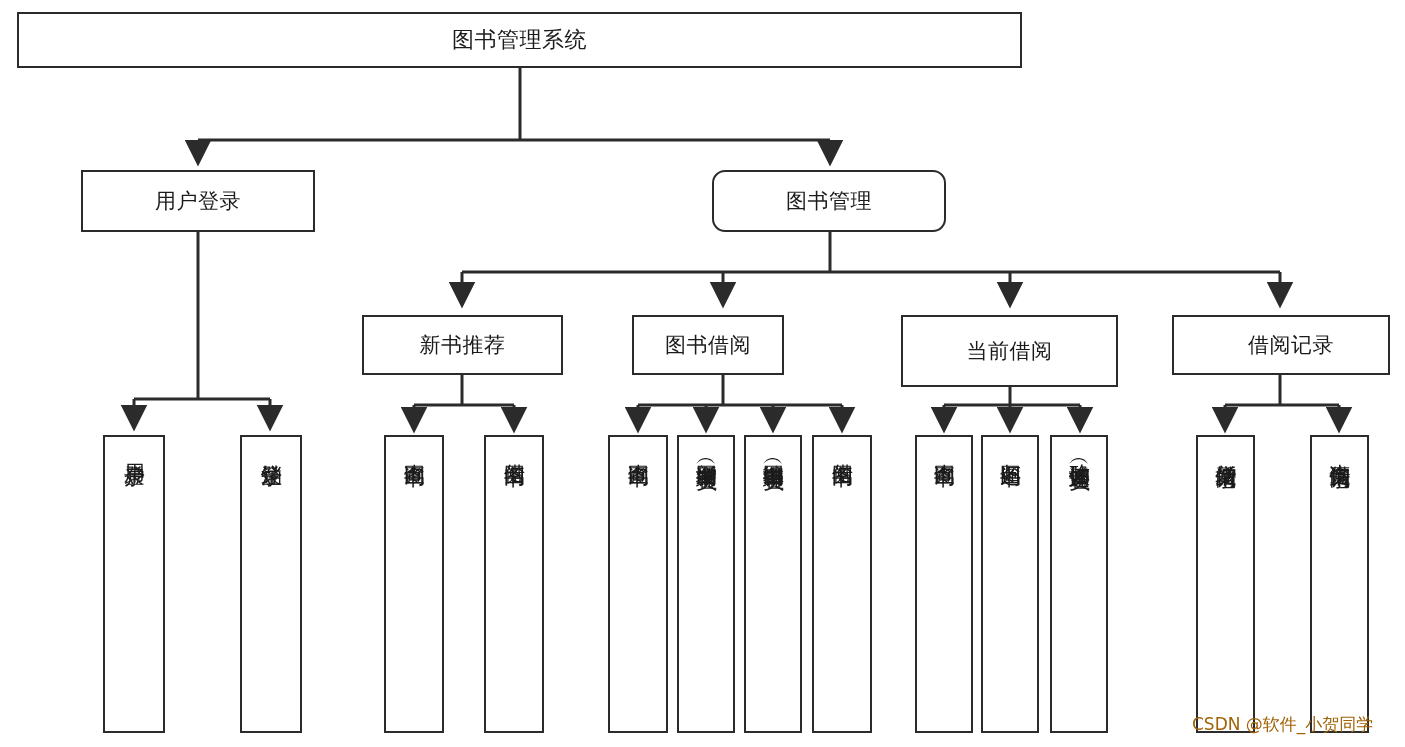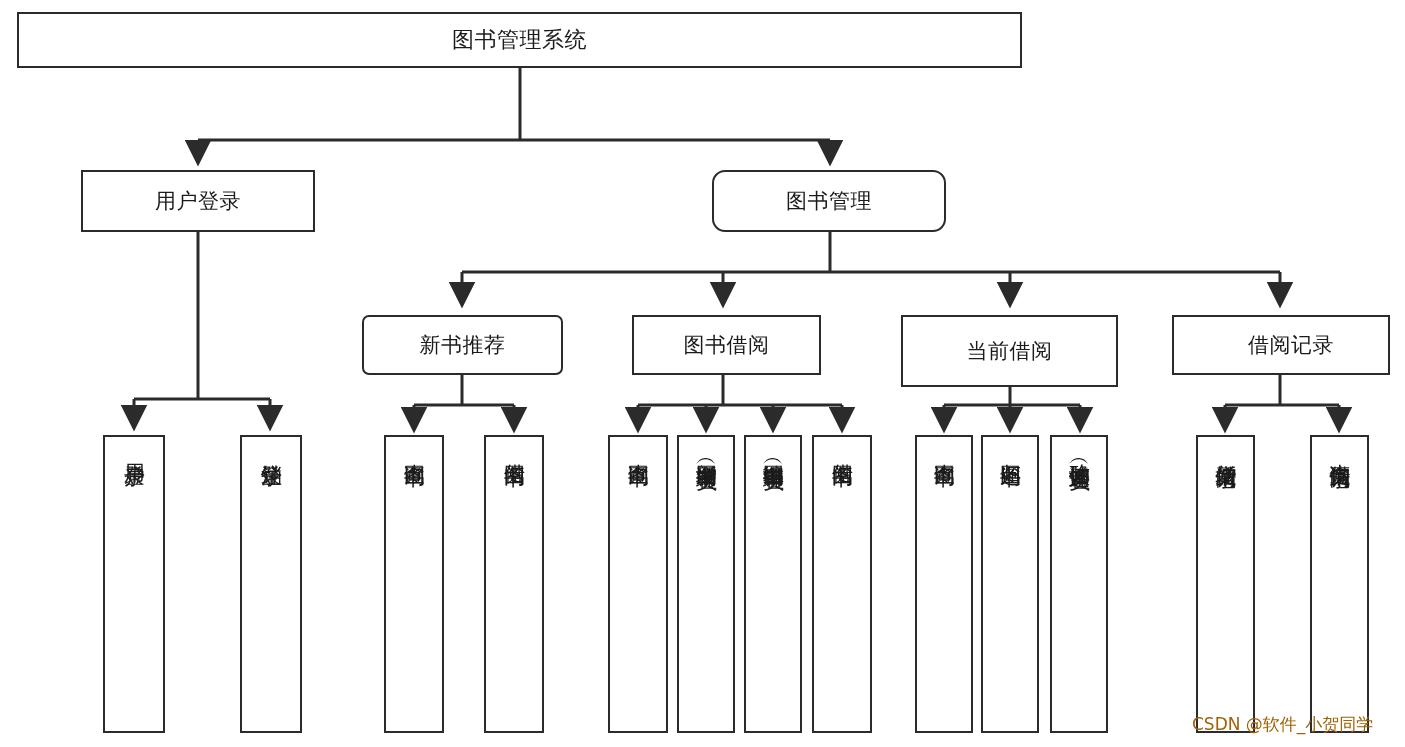--- a/index.html
+++ b/index.html
@@ -130,24 +130,24 @@
     <span class="node-label">图书管理系统</span>
   </div>
 
   <div class="node" style="left:81px; top:170px; width:234px; height:62px;">
     <span class="node-label">用户登录</span>
   </div>
   <div class="node" style="left:712px; top:170px; width:234px; height:62px;border-radius:13px;">
     <span class="node-label">图书管理</span>
   </div>
 
-  <div class="node" style="left:362px; top:315px; width:201px; height:60px;border-radius:7px;">
+  <div class="node" style="left:362px; top:315px; width:201px; height:60px;">
     <span class="node-label">新书推荐</span>
   </div>
-  <div class="node" style="left:632px; top:315px; width:189px; height:60px;">
+  <div class="node" style="left:632px; top:315px; width:152px; height:60px;">
     <span class="node-label">图书借阅</span>
   </div>
   <div class="node" style="left:901px; top:315px; width:217px; height:72px;">
     <span class="node-label">当前借阅</span>
   </div>
   <div class="node" style="left:1172px; top:315px; width:218px; height:60px;padding-left:20px;">
     <span class="node-label">借阅记录</span>
   </div>
 
   <div class="node leaf" style="left:103px; top:435px; width:62px; height:298px;">

